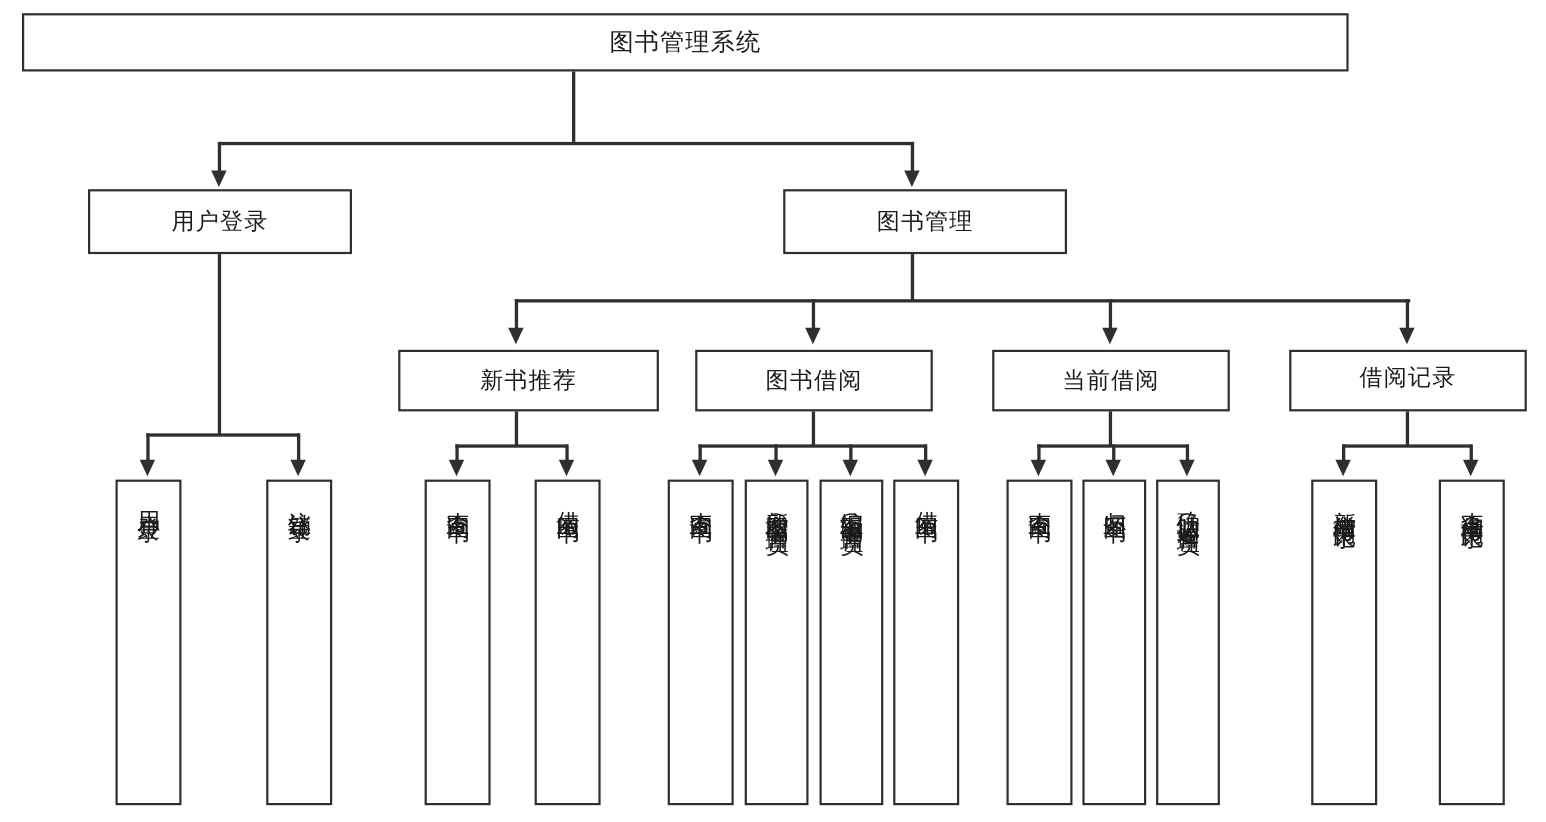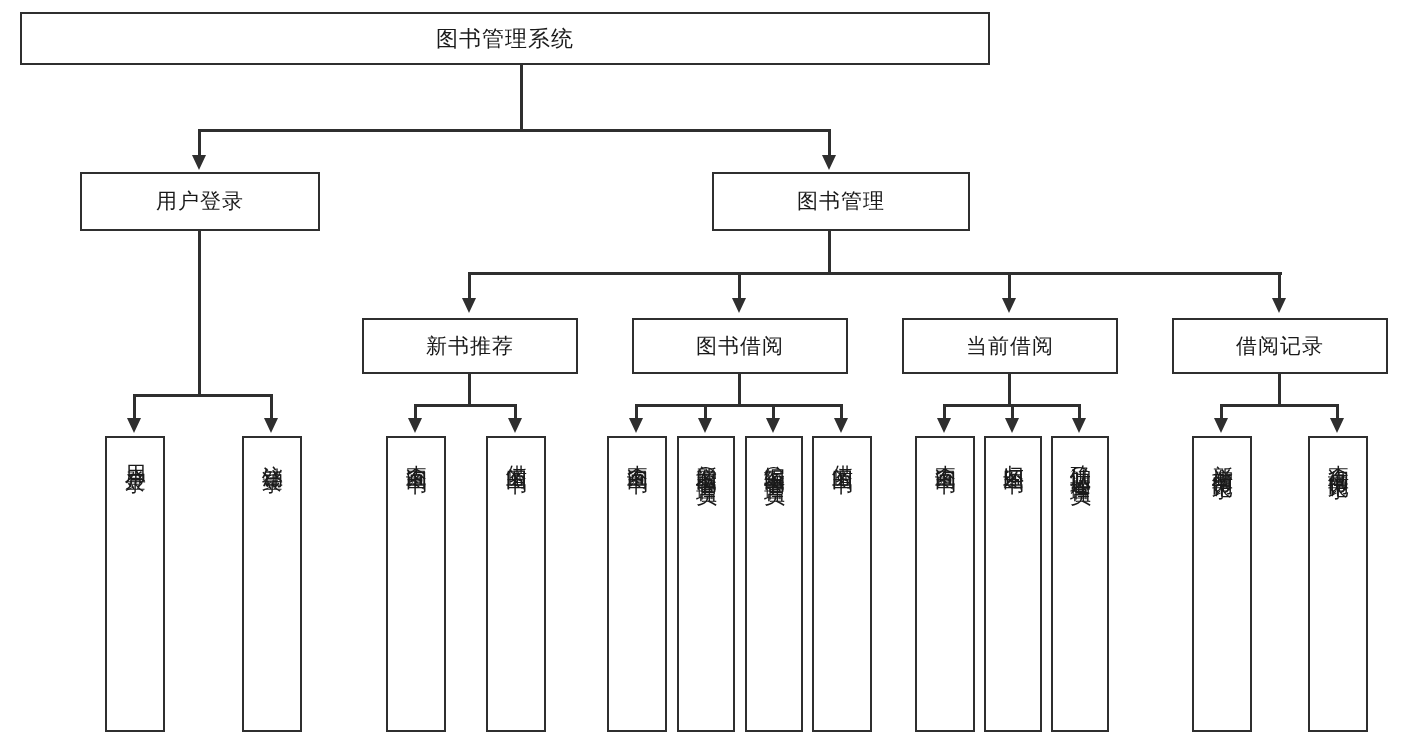--- a/index.html
+++ b/index.html
@@ -83,45 +83,45 @@
     white-space: nowrap;
     font-family: "DejaVu Sans", "Liberation Sans", sans-serif;
     user-select: none;
   }
 </style>
 </head>
 <body>
 
 <div id="canvas">
 
-  <div class="node root" style="left:20px; top:12px; width:970px; height:53px;">
+  <div class="node root" style="left:20px; top:12px; width:1206px; height:53px;">
     <span class="label">图书管理系统</span>
   </div>
 
   <div class="node level2" style="left:80px; top:172px; width:240px; height:59px;">
     <span class="label">用户登录</span>
   </div>
 
   <div class="node level2" style="left:712px; top:172px; width:258px; height:59px;">
     <span class="label">图书管理</span>
   </div>
 
-  <div class="node level3" style="left:362px; top:318px; width:216px; height:56px;">
+  <div class="node level3" style="left:362px; top:318px; width:237px; height:56px;">
     <span class="label">新书推荐</span>
   </div>
 
   <div class="node level3" style="left:902px; top:318px; width:216px; height:56px;">
     <span class="label">当前借阅</span>
   </div>
 
   <div class="node level3" style="left:632px; top:318px; width:216px; height:56px;">
     <span class="label">图书借阅</span>
   </div>
 
-  <div class="node level3" style="left:1172px; top:318px; width:216px; height:56px;">
+  <div class="node level3" style="left:1172px; top:318px; width:216px; height:56px;font-family:Liberation Mono, monospace;">
     <span class="label">借阅记录</span>
   </div>
 
   <div class="node leaf" style="left:105px; top:436px; width:60px; height:296px;">
     <span class="label">用户登录</span>
   </div>
   <div class="node leaf" style="left:242px; top:436px; width:60px; height:296px;">
     <span class="label">注销登录</span>
   </div>
 

